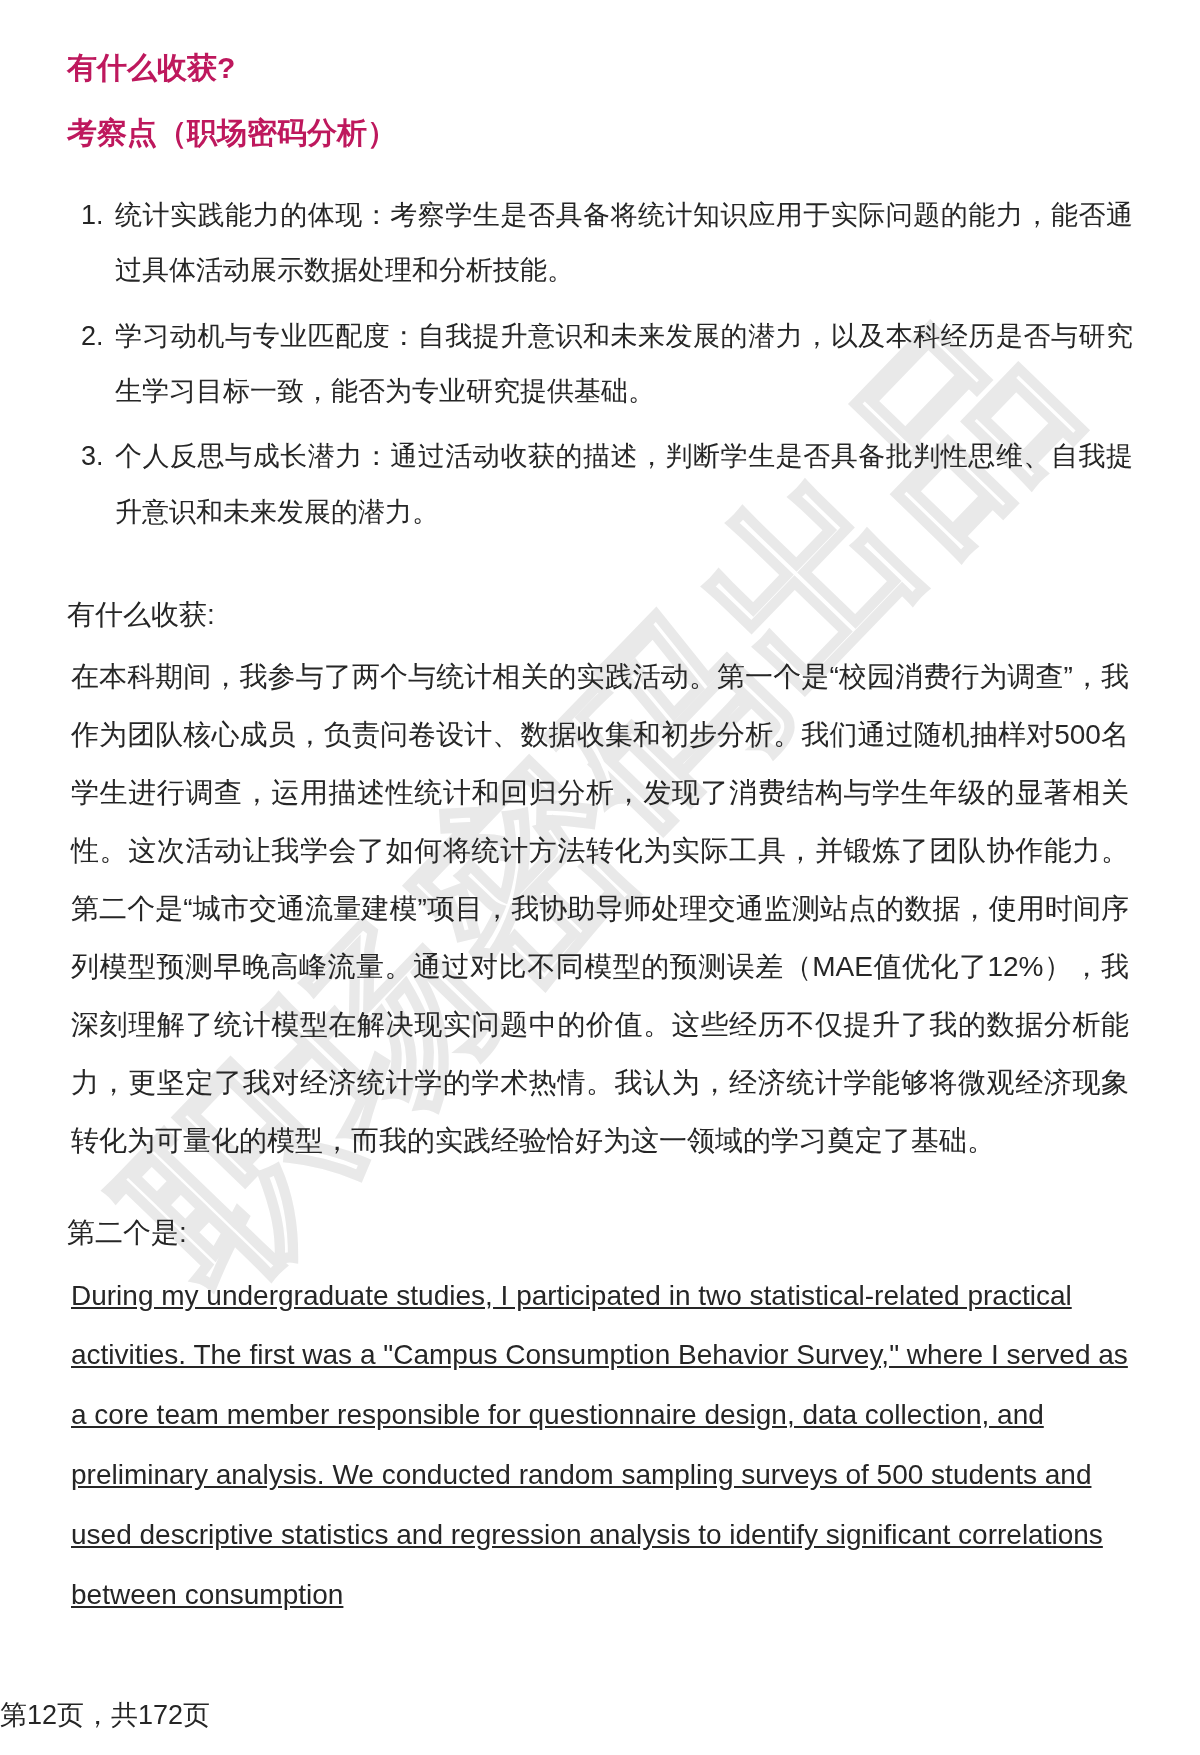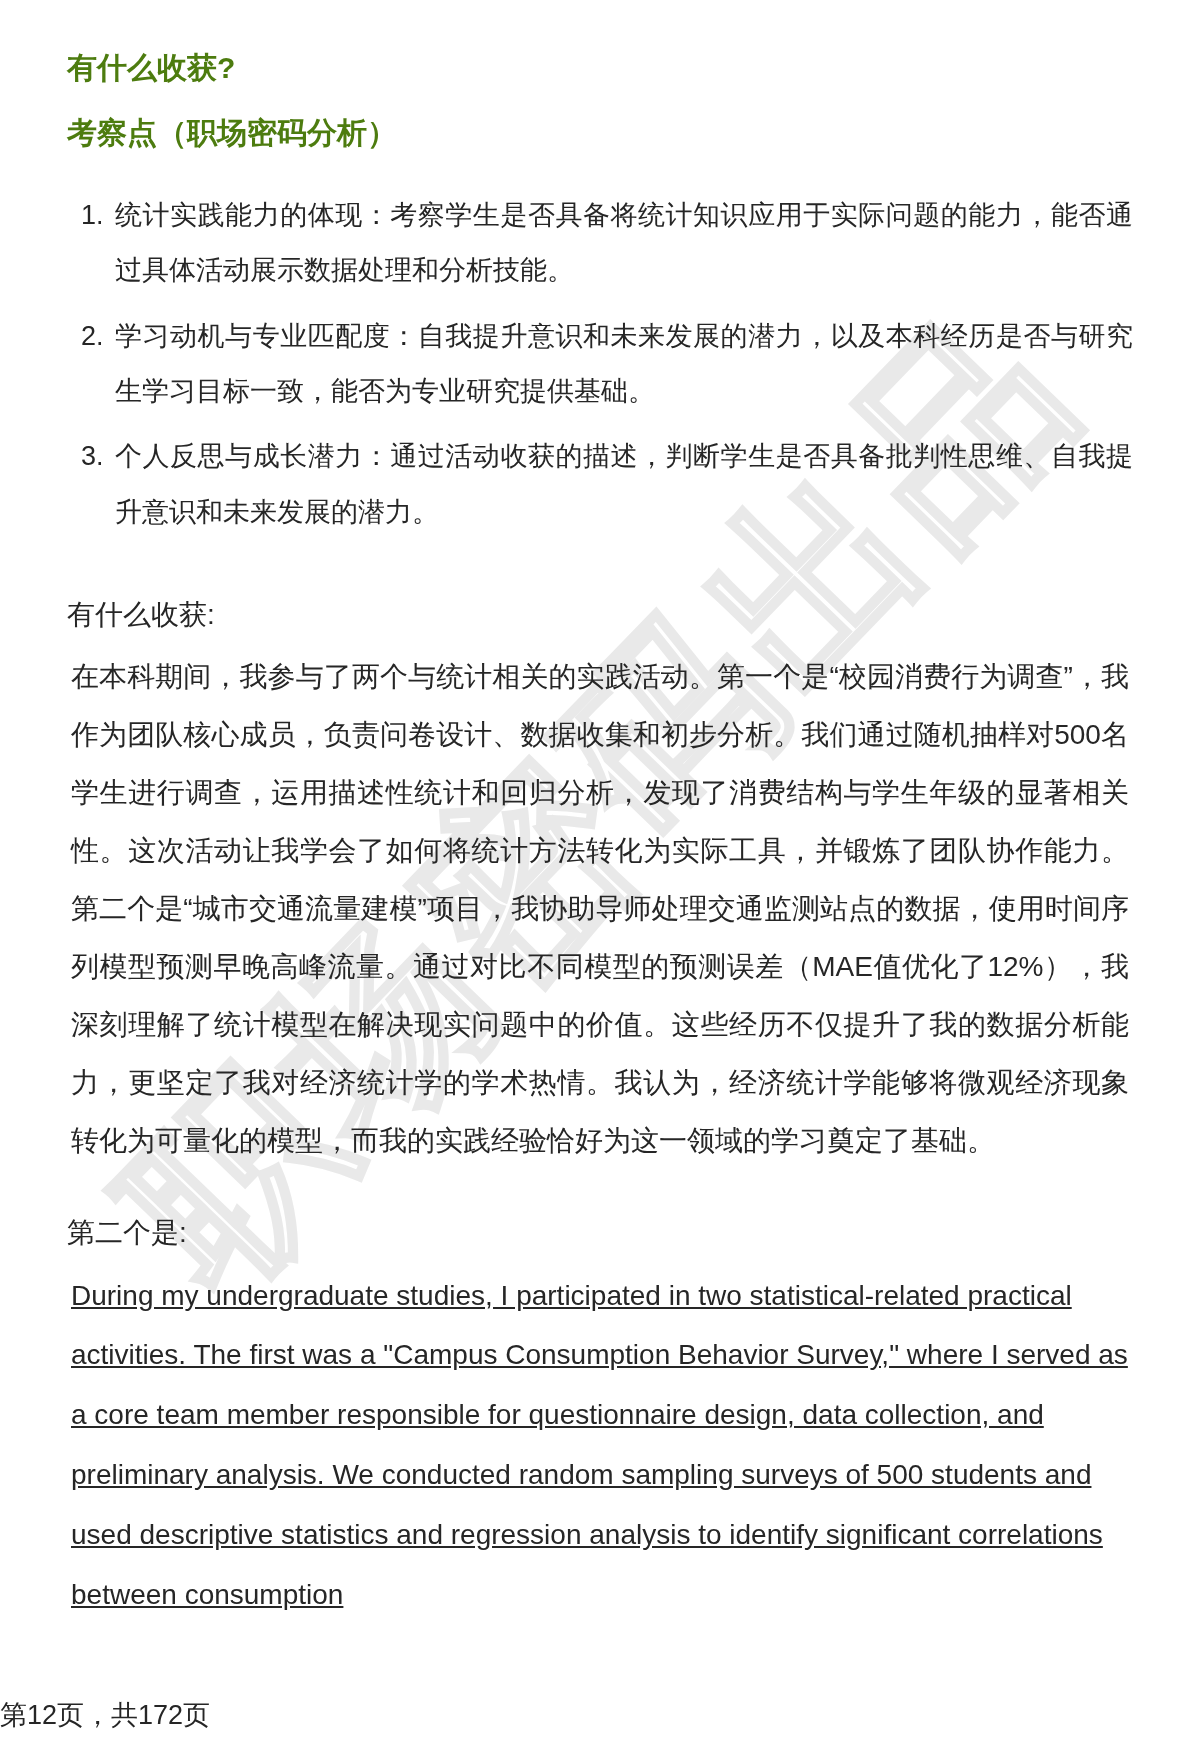--- a/index.html
+++ b/index.html
@@ -30,21 +30,21 @@
     z-index: 0;
     user-select: none;
     pointer-events: none;
   }
   .content {
     position: relative;
     z-index: 1;
     padding: 0 67px;
   }
   .h-red {
-    color: #4d7c0f;
+    color: #be185d;
     font-weight: 700;
     font-size: 30px;
     line-height: 1.3;
     margin: 0;
   }
   .h1 { margin-top: 48px; }
   .h2 { margin-top: 26px; }
   .list {
     margin-top: 36px;
     font-size: 27px;

